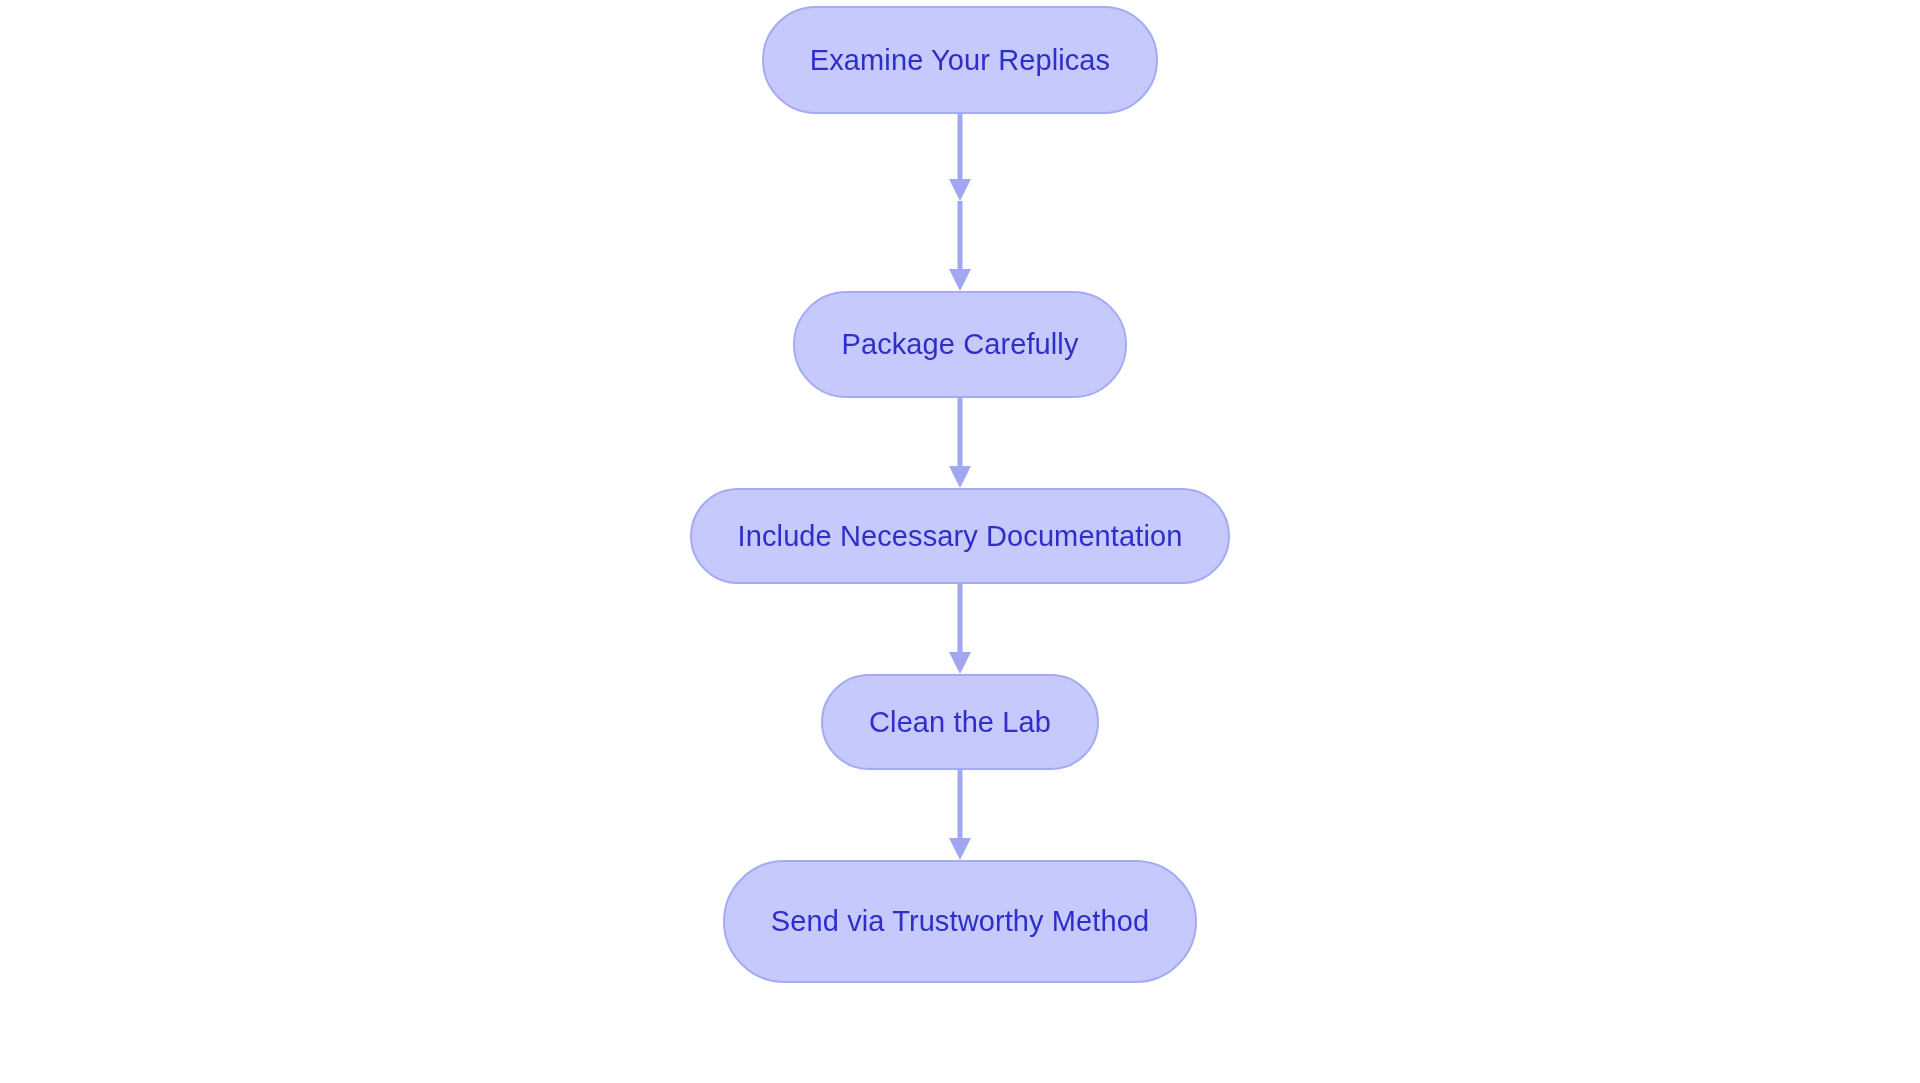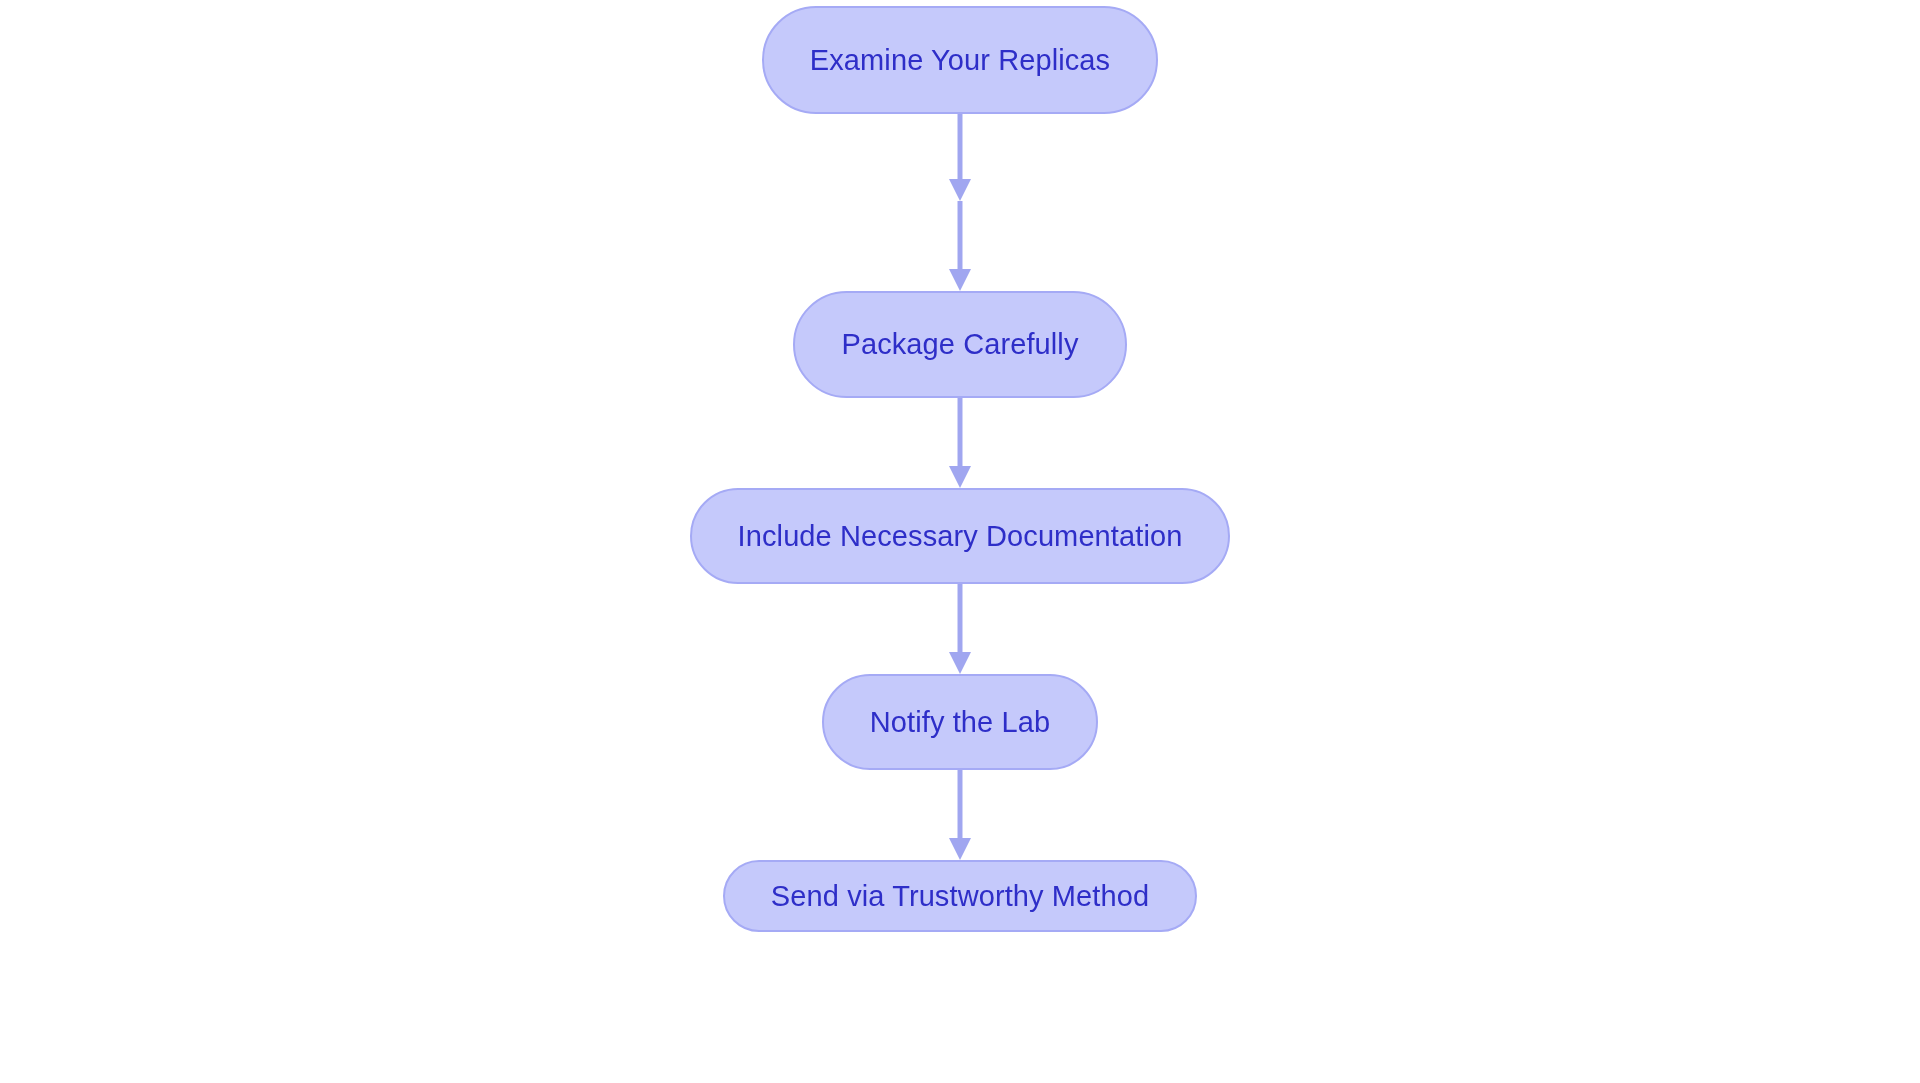--- a/index.html
+++ b/index.html
@@ -60,21 +60,21 @@
     white-space: nowrap;
     font-family: "Liberation Sans", "DejaVu Sans", sans-serif;
   }
 
   
   .flow-node.n-0 { min-width: 330px; height: 108px; }
   .flow-node.n-1 { min-width: 257px; height: 95px; }
   .flow-node.n-2 { min-width: 281px; height: 107px; }
   .flow-node.n-3 { min-width: 466px; height: 96px; }
   .flow-node.n-4 { min-width: 237px; height: 96px; }
-  .flow-node.n-5 { min-width: 412px; height: 72px; }
+  .flow-node.n-5 { min-width: 412px; height: 123px; }
 
   
   .flow-connector {
     position: relative;
     width: 26px;
     flex: 0 0 auto;
     display: block;
   }
   .flow-connector svg {
     display: block;
@@ -138,21 +138,21 @@
     </div>
 
     <div class="flow-connector c-3">
       <svg viewBox="0 0 26 90" preserveAspectRatio="none" aria-hidden="true">
         <line class="conn-line" x1="13" y1="0" x2="13" y2="68"></line>
         <polygon class="conn-head" points="2,68 24,68 13,90"></polygon>
       </svg>
     </div>
 
     <div class="flow-node n-4">
-      <span class="node-label">Notify the Lab</span>
+      <span class="node-label">Clean the Lab</span>
     </div>
 
     <div class="flow-connector c-4">
       <svg viewBox="0 0 26 90" preserveAspectRatio="none" aria-hidden="true">
         <line class="conn-line" x1="13" y1="0" x2="13" y2="68"></line>
         <polygon class="conn-head" points="2,68 24,68 13,90"></polygon>
       </svg>
     </div>
 
     <div class="flow-node n-5">

